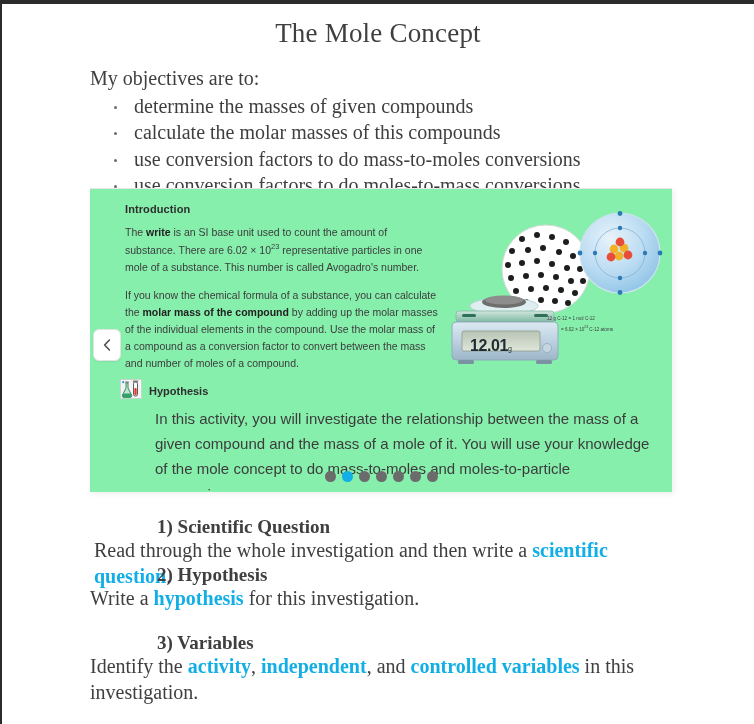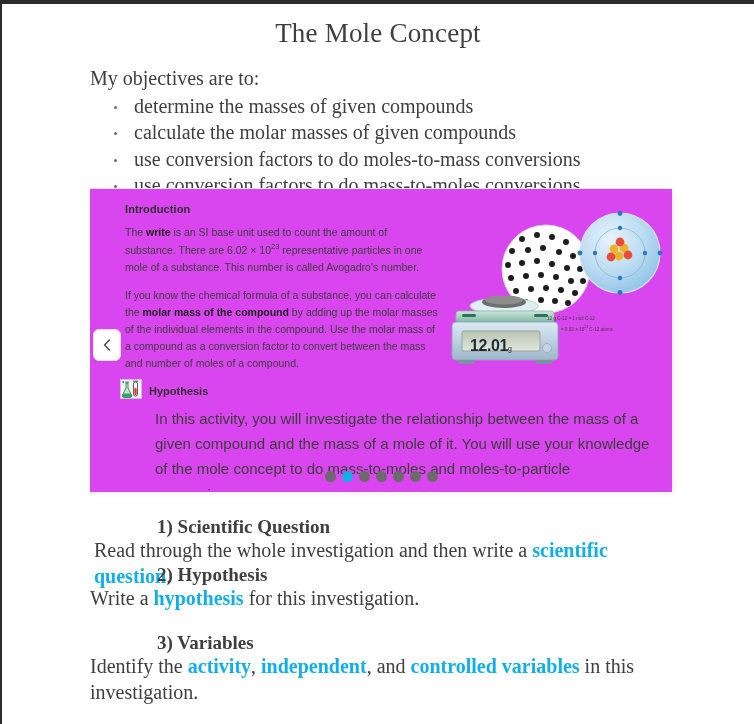--- a/index.html
+++ b/index.html
@@ -59,21 +59,21 @@
     border-radius: 50%;
   }
 
   
   .embed-card {
     position: absolute;
     left: 88px;
     top: 184px;
     width: 582px;
     height: 303px;
-    background: #d946ef;
+    background: #86efac;
     border-top: 1px solid #e6e6e6;
     box-shadow: 2px 2px 6px rgba(0,0,0,0.07);
     font-family: "Liberation Sans", sans-serif;
     overflow: hidden;
   }
 
   .card-inner {
     position: relative;
     width: 100%;
     height: 100%;
@@ -225,23 +225,23 @@
 </style>
 </head>
 <body>
 
 <h1 class="doc-title">The Mole Concept</h1>
 
 <p class="objectives-lead">My objectives are to:</p>
 
 <ul class="objectives">
   <li>determine the masses of given compounds</li>
-  <li>calculate the molar masses of given compounds</li>
+  <li>calculate the molar masses of this compounds</li>
+  <li>use conversion factors to do mass-to-moles conversions</li>
   <li>use conversion factors to do moles-to-mass conversions</li>
-  <li>use conversion factors to do mass-to-moles conversions</li>
 </ul>
 
 <div class="embed-card">
  <div class="card-inner">
 
   <div class="prev-btn">
     <span>
       <svg width="8" height="12" viewBox="0 0 8 12">
         <polyline points="6.4,1 1.6,6 6.4,11" fill="none" stroke="#4a4a4a" stroke-width="1.5" stroke-linecap="round" stroke-linejoin="round"></polyline>
       </svg>

